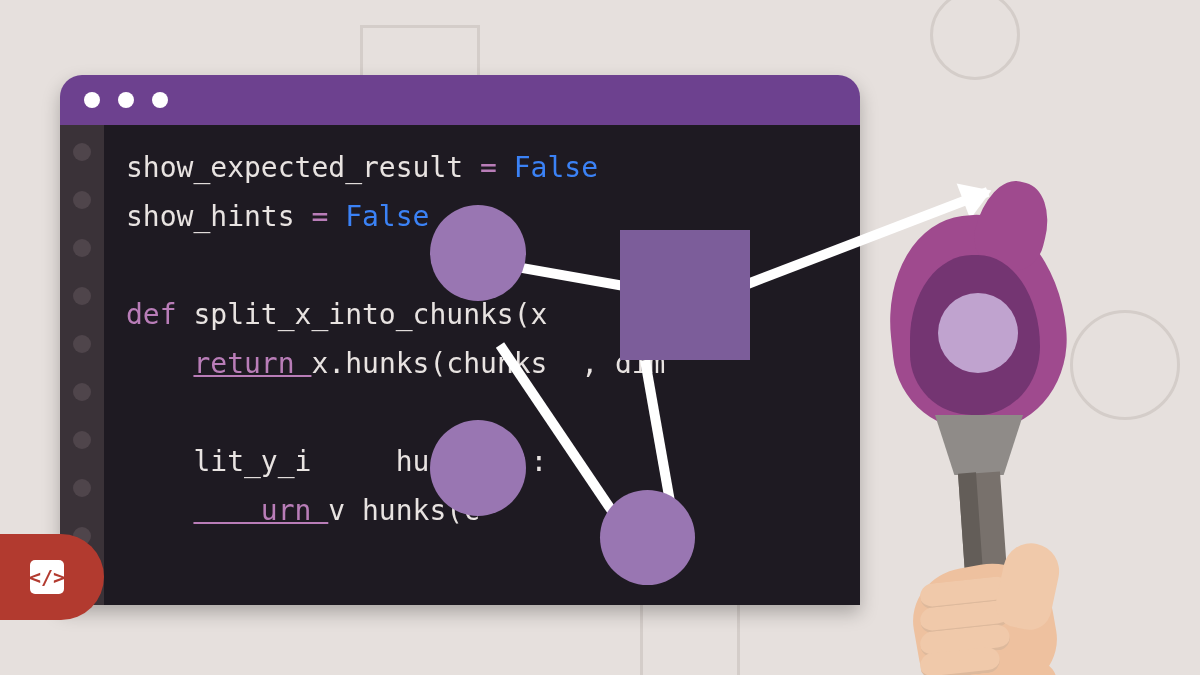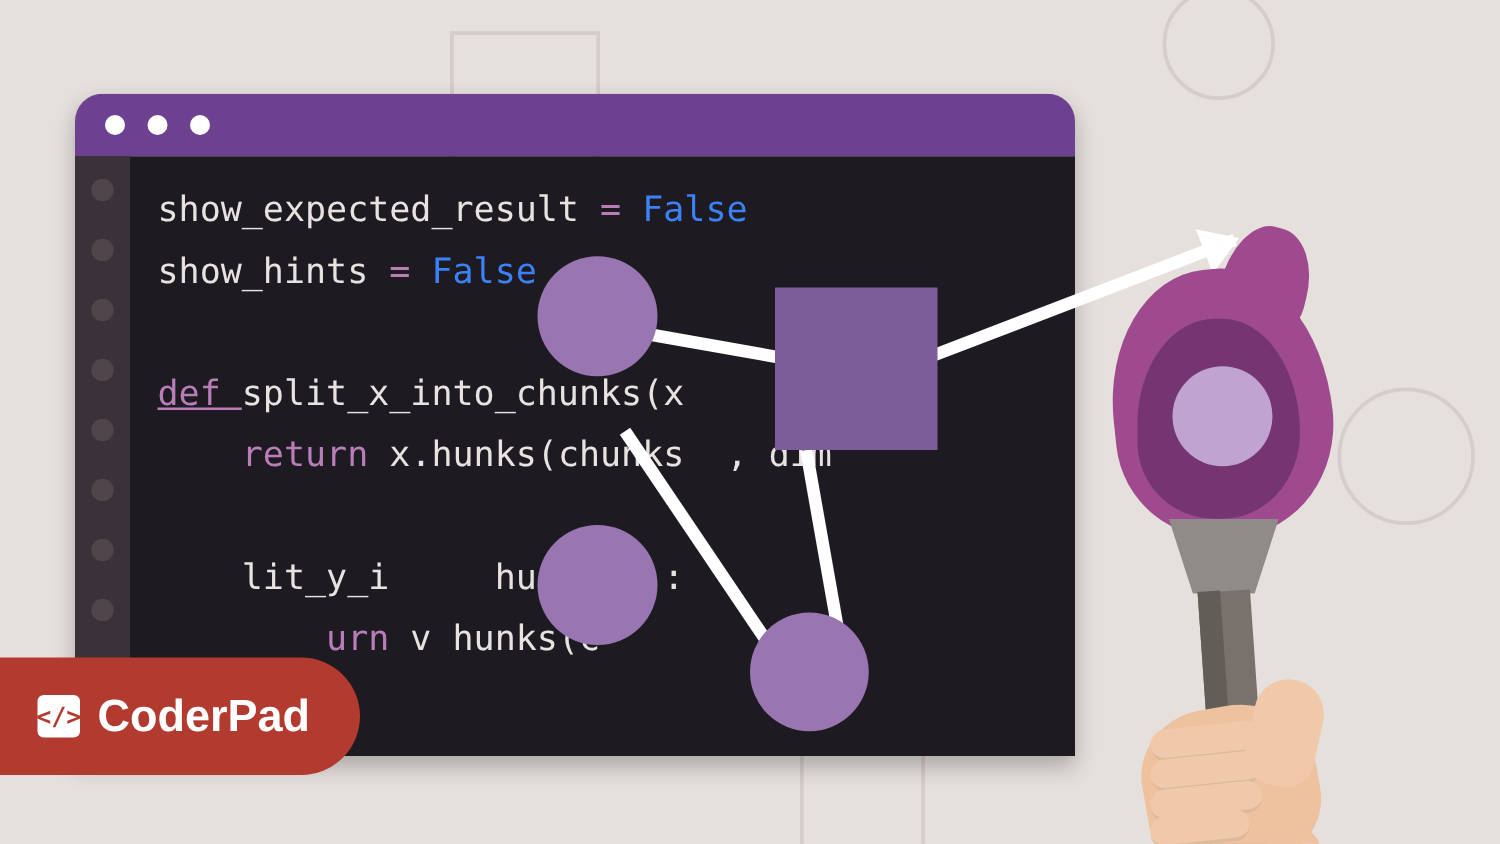--- a/index.html
+++ b/index.html
@@ -75,24 +75,24 @@
     padding: 18px 22px;
     font-size: 28px;
     line-height: 1.75;
     color: #e8e3e1;
     white-space: pre;
     overflow: hidden;
   }
   .var { color: #e8e3e1; }
   .op  { color: #b97db8; }
   .val { color: #3b82f6; }
-  .kw  { color: #b97db8; text-decoration: underline; }
+  .kw  { color: #b97db8; }
   .fn  { color: #e8e3e1; }
   .paren { color: #e8e3e1; }
-  .ret { color: #b97db8; }
+  .ret { color: #b97db8; text-decoration: underline; }
 
   
   .graph { position: absolute; top: 0; left: 0; width: 1200px; height: 675px; pointer-events: none; }
   .node-circle {
     position: absolute;
     border-radius: 50%;
     background: #9976b2;
   }
   .nc1 { width: 96px; height: 96px; top: 205px; left: 430px; }
   .nc2 { width: 96px; height: 96px; top: 420px; left: 430px; }
@@ -327,14 +327,13 @@
       <div class="finger f2"></div>
       <div class="finger f3"></div>
       <div class="finger f4"></div>
     </div>
     <div class="thumb"></div>
   </div>
 </div>
 
 <div class="badge">
   <div class="badge-icon">&lt;/&gt;</div>
-  <span>CoderPad</span>
 </div>
 
 </body></html>

